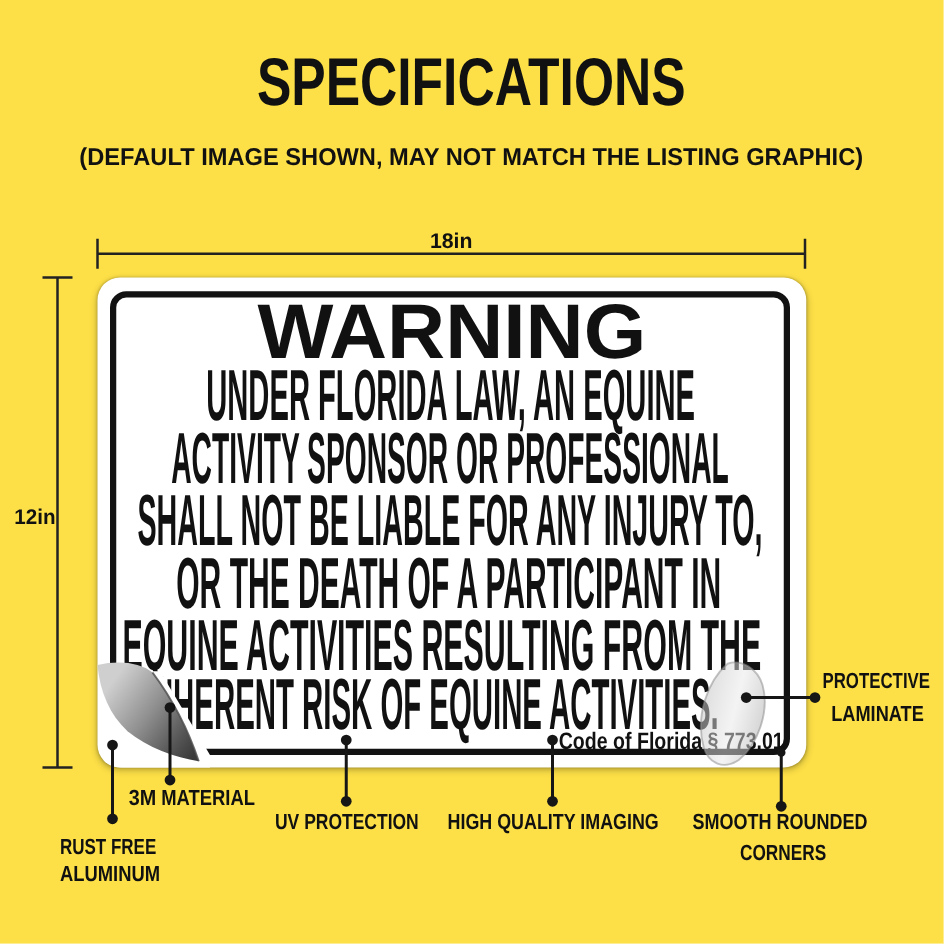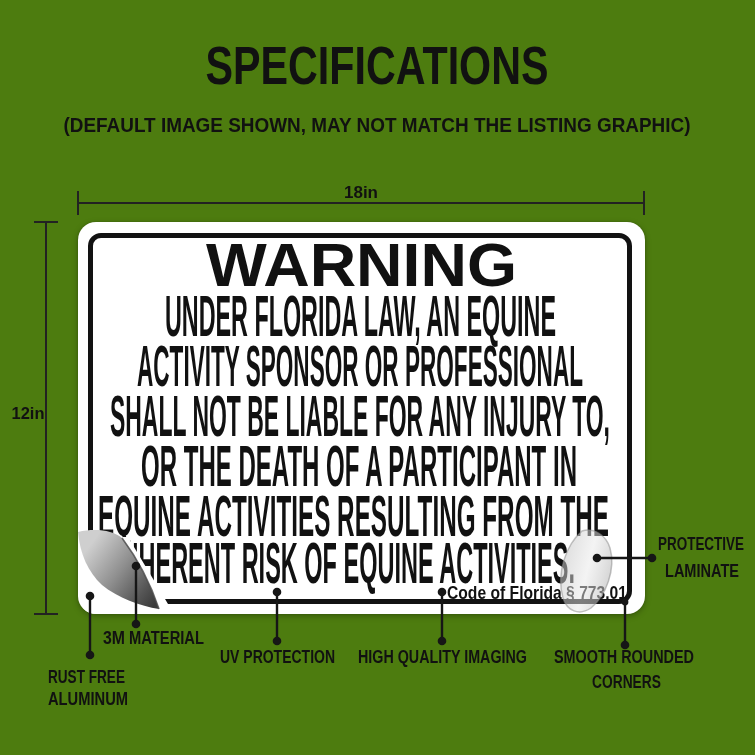--- a/index.html
+++ b/index.html
@@ -1,17 +1,17 @@
 <!DOCTYPE html>
 <html><head>
 <meta charset="utf-8">
 <style>
   html,body{margin:0;padding:0;background:#fff;}
   .stage{
-    position:relative;width:755px;height:755px;background:#4d7c0f;overflow:hidden;
+    position:relative;width:755px;height:755px;background:#fde047;overflow:hidden;
     font-family:"Liberation Sans","DejaVu Sans",sans-serif;
   }
   .sign-plate{
     position:absolute;left:78px;top:222px;width:567px;height:392px;
     background:#ffffff;border-radius:18px;
     box-shadow:0 2px 6px rgba(0,0,0,.28), 0 0 2px rgba(0,0,0,.18);
   }
   .sign-border{
     position:absolute;left:88px;top:233px;width:544px;height:371px;
     border:5px solid #121212;border-radius:13px;box-sizing:border-box;

